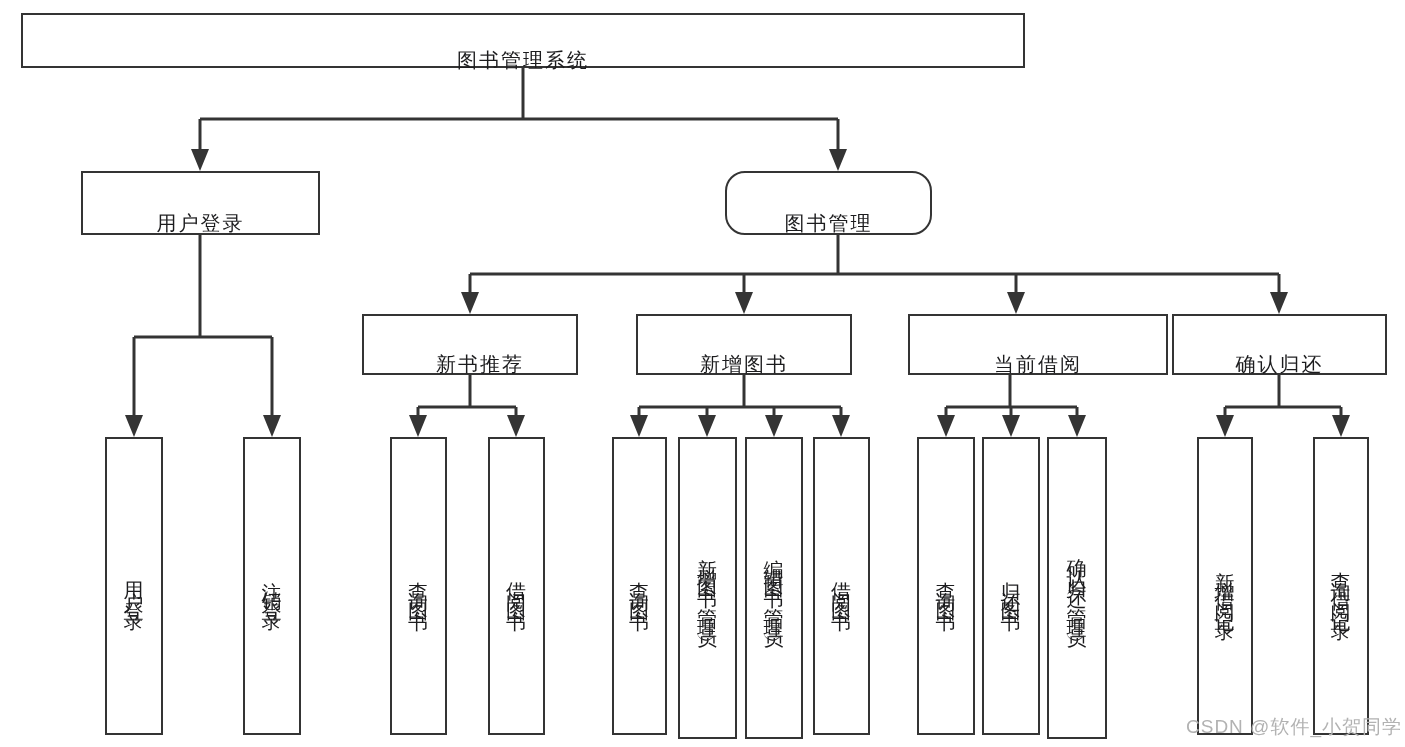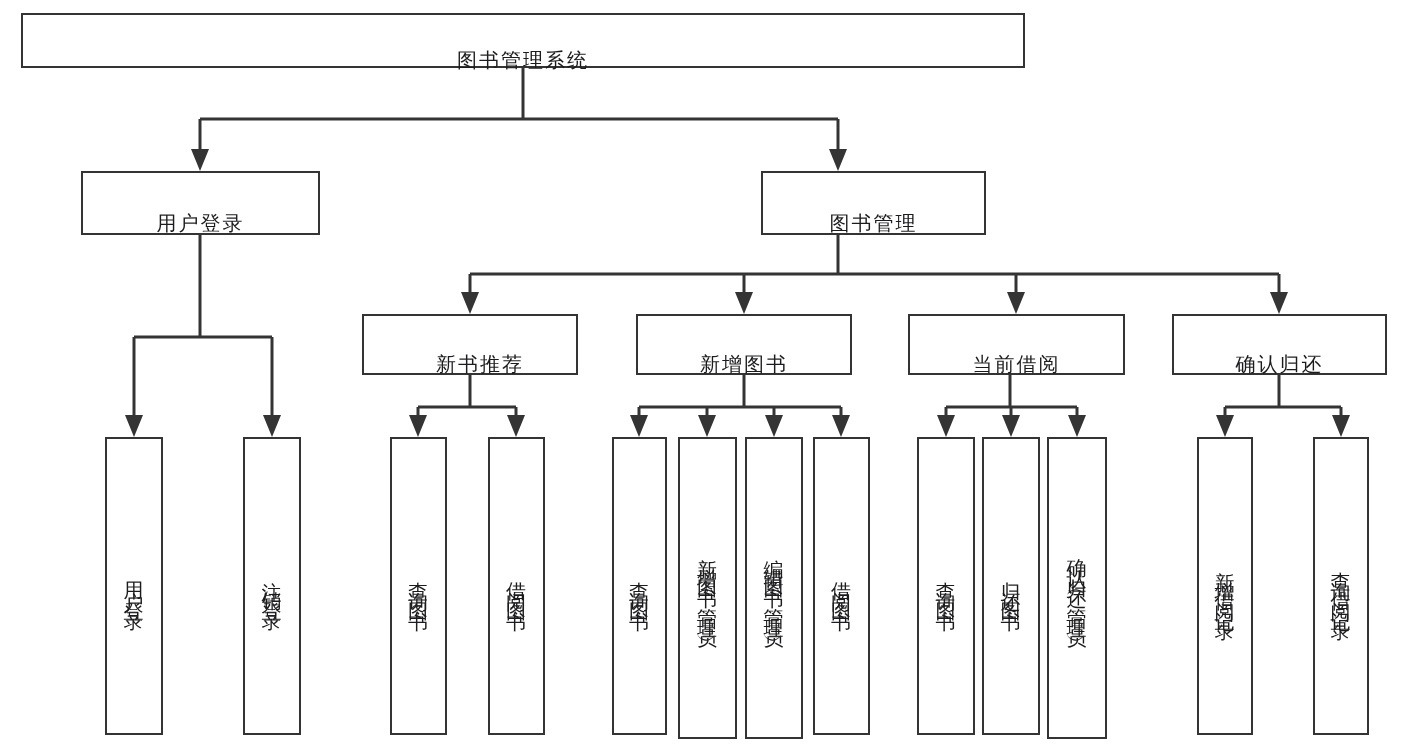--- a/index.html
+++ b/index.html
@@ -56,24 +56,24 @@
     top: 714px;
     font-size: 19px;
     letter-spacing: 1px;
     color: #b2b2b2;
     white-space: nowrap;
     z-index: 5;
   }
   
   #b-root { left: 21px;  top: 13px;  width: 1004px; height: 55px; }
   #b-n1   { left: 81px;  top: 171px; width: 239px;  height: 64px; }
-  #b-n2   { left: 761px; top: 171px; width: 225px;  height: 64px; }
+  #b-n2   { left: 725px; top: 171px; width: 207px;  height: 64px; border-radius: 20px; }
   #b-m1   { left: 362px; top: 314px; width: 216px;  height: 61px; padding-left: 20px; }
   #b-m2   { left: 636px; top: 314px; width: 216px;  height: 61px; }
-  #b-m3   { left: 908px; top: 314px; width: 217px;  height: 61px; }
+  #b-m3   { left: 908px; top: 314px; width: 260px;  height: 61px; }
   #b-m4   { left: 1172px;top: 314px; width: 215px;  height: 61px; }
   #b-l1   { left: 105px; top: 437px; width: 58px; height: 298px; }
   #b-l2   { left: 243px; top: 437px; width: 58px; height: 298px; }
   #b-l3   { left: 390px; top: 437px; width: 57px; height: 298px; }
   #b-l4   { left: 488px; top: 437px; width: 57px; height: 298px; }
   #b-l5   { left: 612px; top: 437px; width: 55px; height: 298px; }
   #b-l6   { left: 678px; top: 437px; width: 59px; height: 302px; }
   #b-l7   { left: 745px; top: 437px; width: 58px; height: 302px; }
   #b-l8   { left: 813px; top: 437px; width: 57px; height: 298px; }
   #b-l9   { left: 917px; top: 437px; width: 58px; height: 298px; }
@@ -210,14 +210,15 @@
     <span class="lbl">确认归还（管理员）</span>
   </div>
 
   <div class="node v" id="b-l12">
     <span class="lbl">新增借阅记录</span>
   </div>
   <div class="node v" id="b-l13">
     <span class="lbl">查询借阅记录</span>
   </div>
 
+  <div id="watermark">CSDN @软件_小贺同学</div>
 
 </div>
 
 </body></html>

